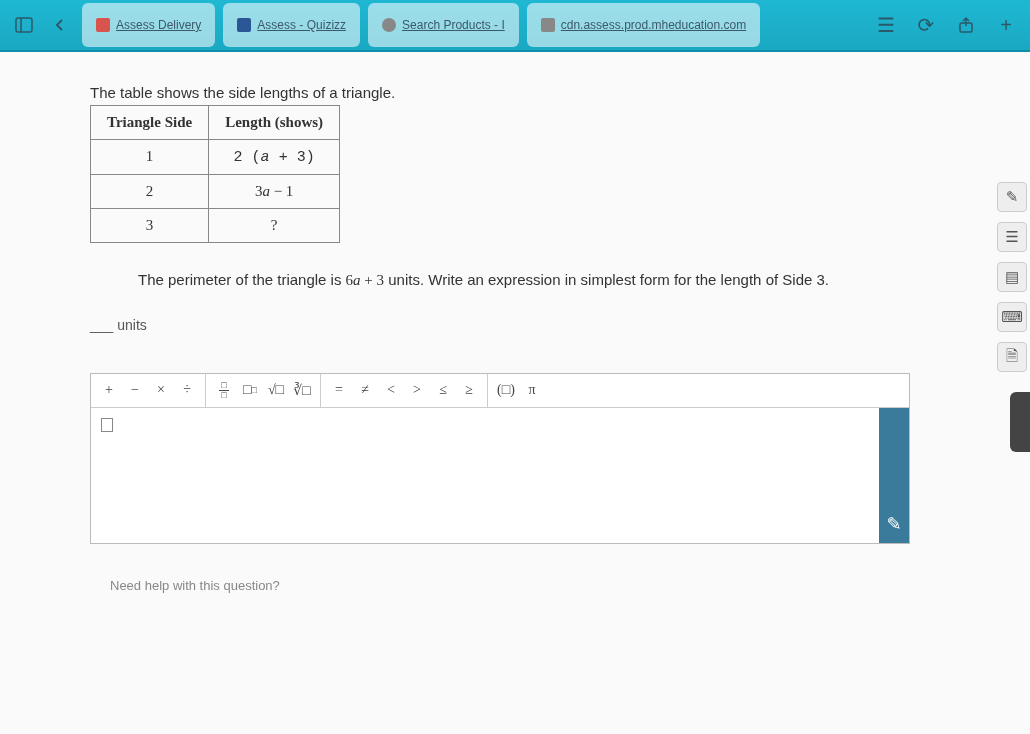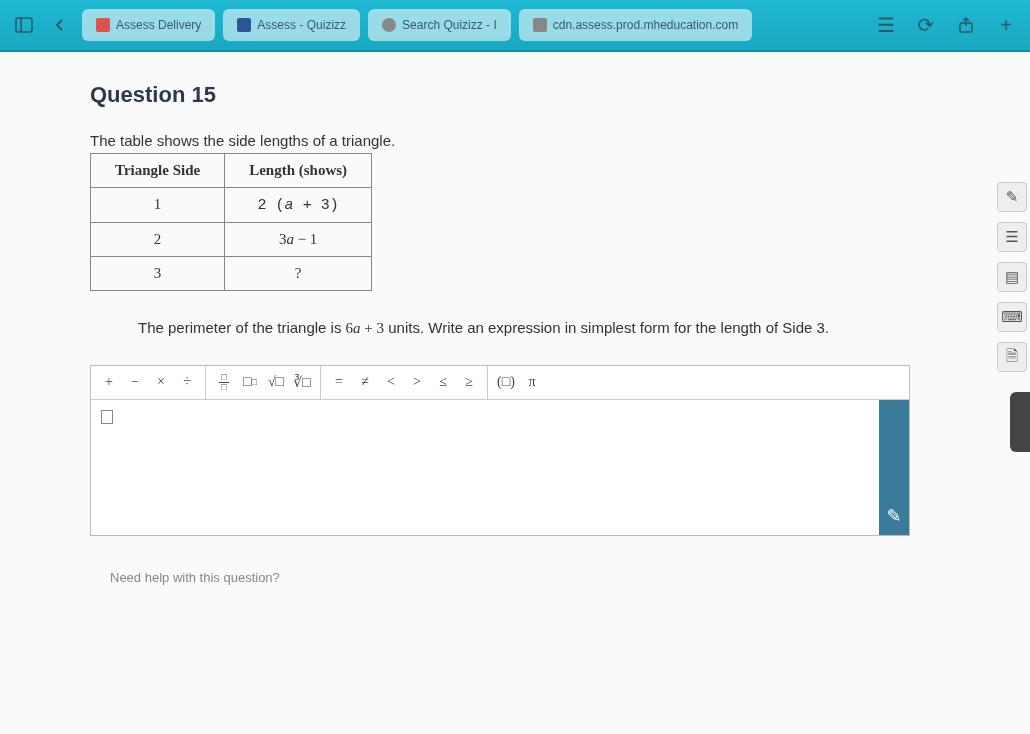--- a/index.html
+++ b/index.html
@@ -29,22 +29,23 @@
     }
     .tab {
       background: rgba(255,255,255,0.55);
       border-radius: 6px;
       padding: 4px 14px;
       display: flex;
       align-items: center;
       gap: 6px;
       font-size: 12px;
       color: #3a5a6a;
-      height: 32px;
-      cursor: pointer;
+      height: 44px;
+      cursor: pointer;
+      text-decoration: underline;
     }
     .tab .favicon {
       width: 14px; height: 14px;
       border-radius: 2px;
       display: inline-block;
     }
     .right-icons {
       margin-left: auto;
       display: flex;
       gap: 12px;
@@ -71,21 +72,21 @@
       font-size: 15px;
       color: #333;
       line-height: 1.5;
     }
     table.side-table {
       border-collapse: collapse;
       margin-bottom: 28px;
     }
     table.side-table th, table.side-table td {
       border: 1px solid #888;
-      padding: 8px 24px;
+      padding: 8px 16px;
       font-size: 15px;
       text-align: center;
       font-family: "Times New Roman", serif;
     }
     table.side-table th {
       font-weight: 700;
     }
     .perimeter-line {
       font-size: 15px;
       color: #333;
@@ -214,42 +215,41 @@
   <div class="tab">
     <span class="favicon" style="background:#d9534f"></span>
     <span>Assess Delivery</span>
   </div>
   <div class="tab">
     <span class="favicon" style="background:#2b5797"></span>
     <span>Assess - Quizizz</span>
   </div>
   <div class="tab">
     <span class="favicon" style="background:#888;border-radius:50%"></span>
-    <span>Search Quizizz - I</span>
+    <span>Search Products - I</span>
   </div>
   <div class="tab">
     <span class="favicon" style="background:#888"></span>
     <span>cdn.assess.prod.mheducation.com</span>
   </div>
   <div class="right-icons">
     <div class="nav-icon">☰</div>
     <div class="nav-icon">⟳</div>
     <div class="nav-icon">
       <svg width="18" height="18" viewBox="0 0 18 18">
           <rect x="3" y="7" width="12" height="9" rx="1.5" fill="none" stroke="#2a5a6a" stroke-width="1.5"></rect>
           <path d="M9 10 V2 M6 5 L9 2 L12 5" fill="none" stroke="#2a5a6a" stroke-width="1.5"></path>
         </svg>
     </div>
     <div class="nav-icon">+</div>
   </div>
 </div>
 
 <div class="content-wrap">
   <div class="page">
-    <div class="q-title">Question 15</div>
     <div class="q-text">The table shows the side lengths of a triangle.</div>
 
     <table class="side-table">
       <tbody>
           <tr>
         <th>Triangle Side</th>
         <th>Length (shows)</th>
       </tr>
       <tr>
         <td>1</td>
@@ -263,20 +263,21 @@
         <td>3</td>
         <td>?</td>
       </tr>
     </tbody>
       </table>
 
     <div class="perimeter-line">
       <span>The perimeter of the triangle is </span><span class="math" style="font-style:normal">6<i>a</i> + 3</span><span> units. Write an expression in simplest form for the length of Side 3.</span>
     </div>
 
+    <div class="blank-line">___ units</div>
 
     <div class="editor-box">
       <div class="editor-toolbar">
         <div class="tb-group">
           <div class="tb-btn">+</div>
           <div class="tb-btn">−</div>
           <div class="tb-btn">×</div>
           <div class="tb-btn">÷</div>
         </div>
         <div class="tb-group">

